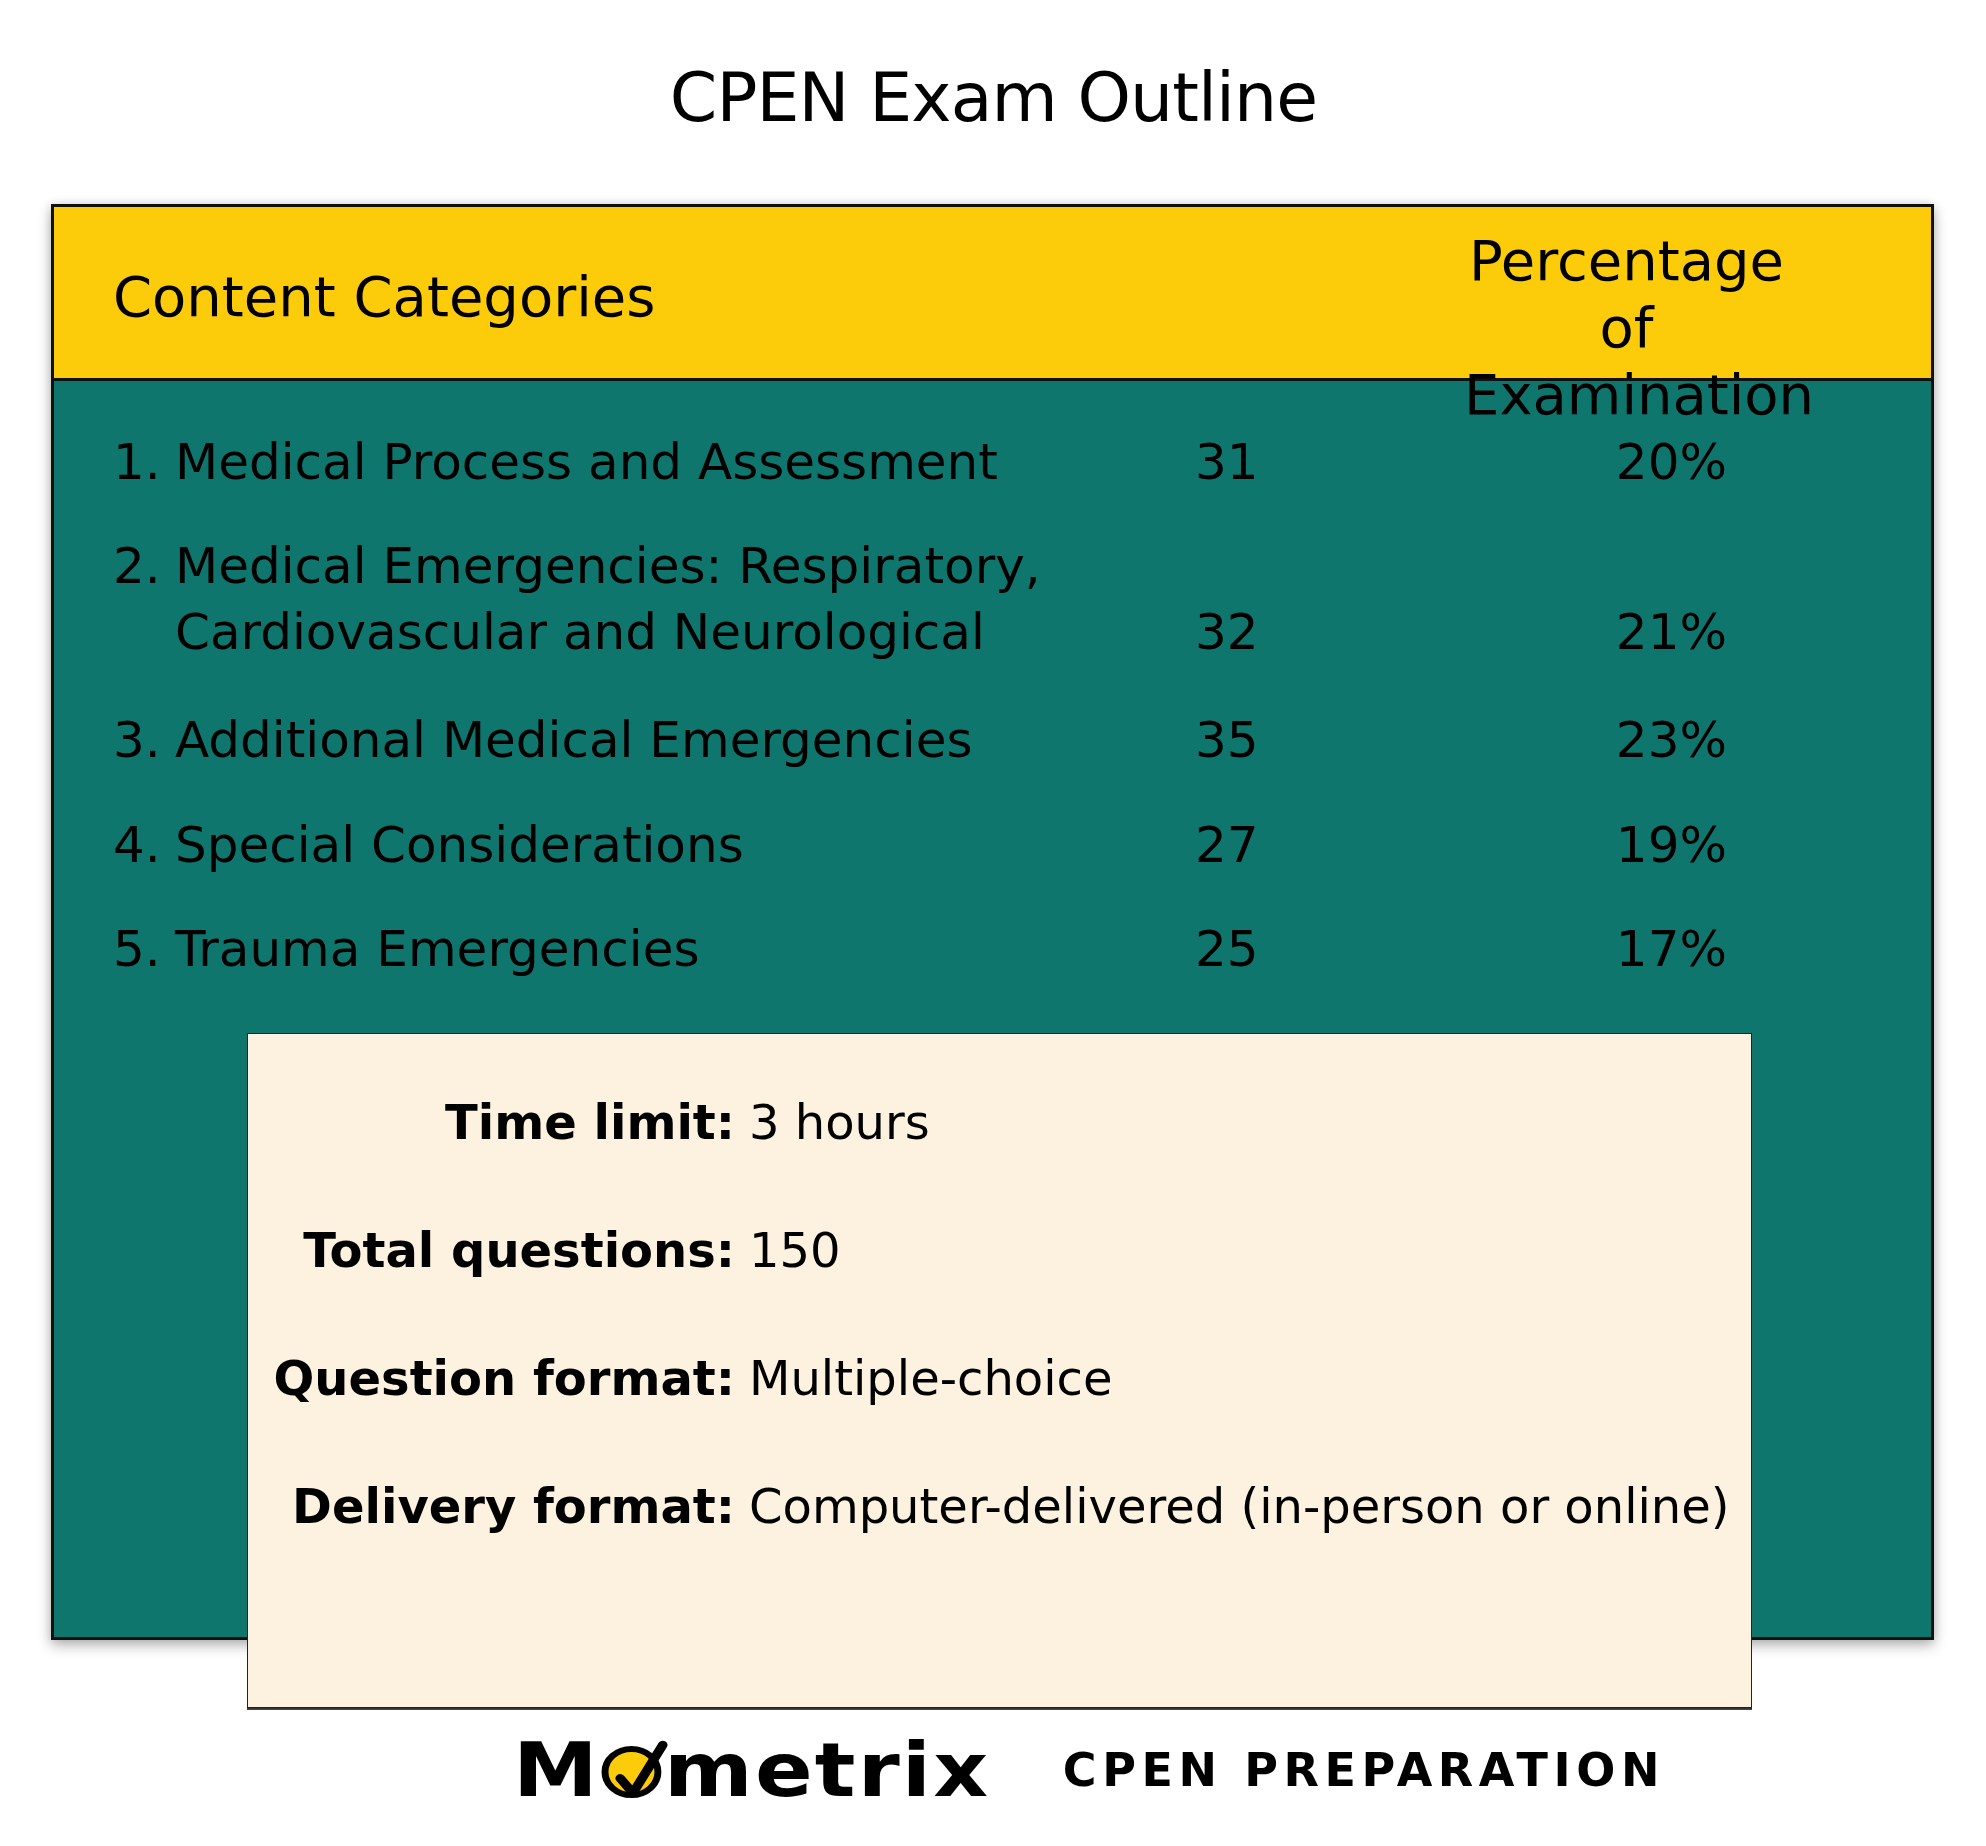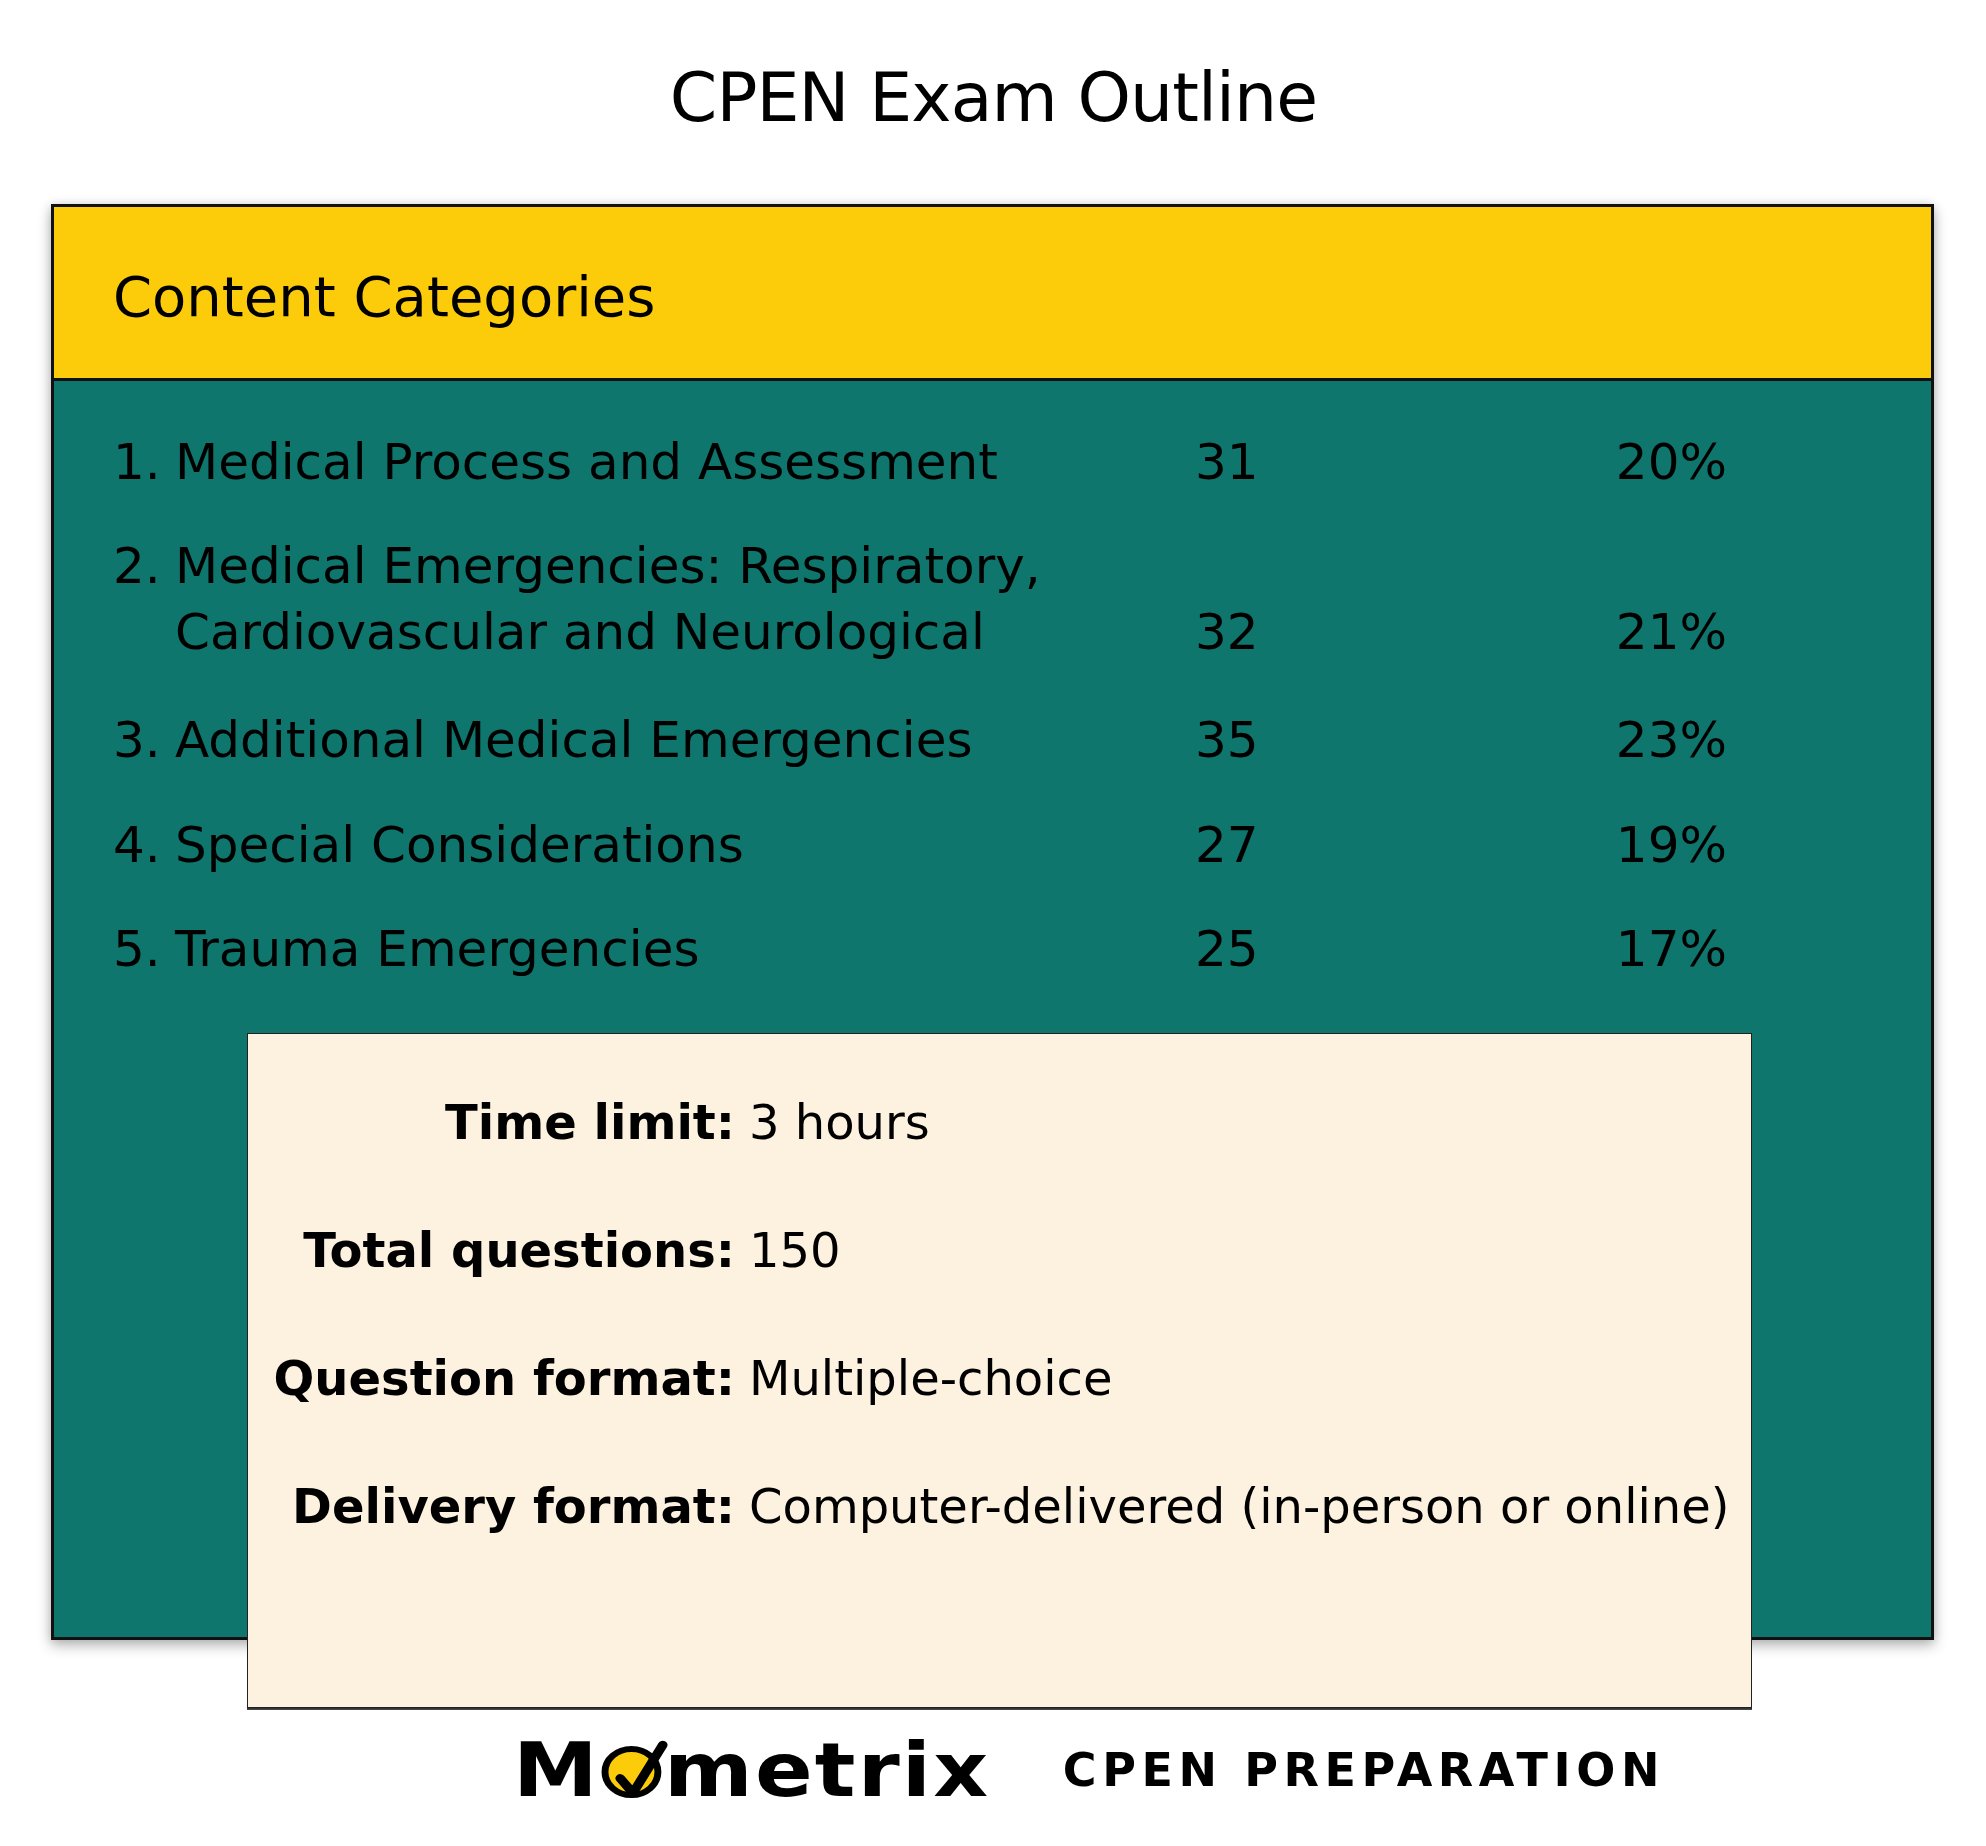--- a/index.html
+++ b/index.html
@@ -37,20 +37,21 @@
   .check-o svg { position:absolute; left:-3.7px; top:-20.4px; }
 </style>
 </head>
 <body>
 
 <div class="title">CPEN Exam Outline</div>
 
 <div class="outline-box">
   <div class="header">
     <div class="hcell h-cat">Content Categories</div>
+    <div class="hcell h-pct">Percentage of Examination</div>
   </div>
 
   <div class="row" style="top:223px;">
     <span class="num">1.</span>
     <span class="cat">Medical Process and Assessment</span>
     <span class="q">31</span>
     <span class="pct">20%</span>
   </div>
 
   <div class="row" style="top:327px;">

